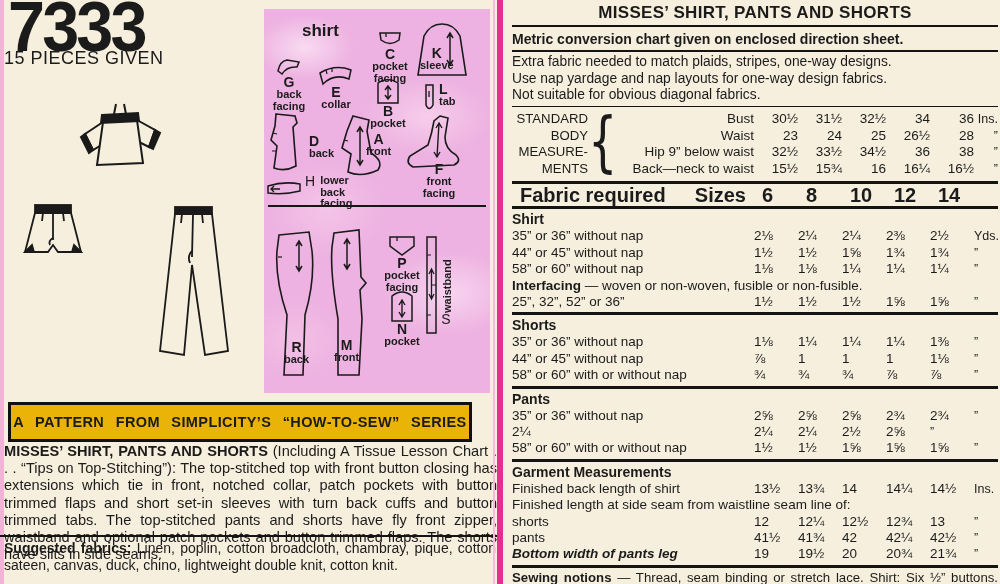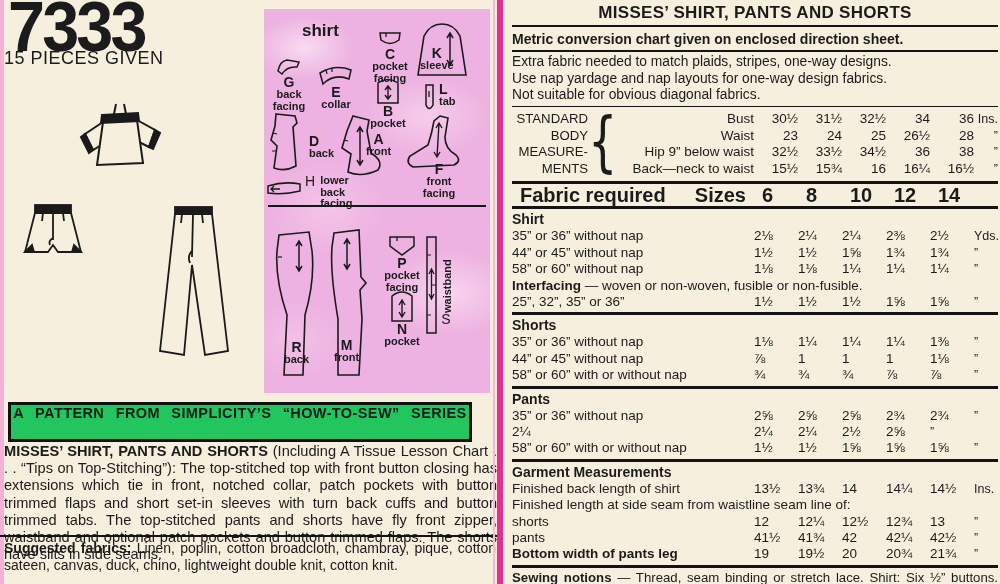--- a/index.html
+++ b/index.html
@@ -28,22 +28,22 @@
   .row-slot{display:flex;align-items:flex-start;}
   .row-slot .pp-lab{text-align:left;margin-left:3px;}
   .pp-over{position:absolute;text-align:center;font-weight:bold;font-size:11px;line-height:11.5px;}
   .h-lab{display:flex;align-items:flex-start;margin-left:3px;}
   .h-lab .pp-letter{margin-right:2px;}
   .h-name{width:40px;text-align:left;}
   .wb{writing-mode:vertical-rl;transform:rotate(180deg);font-size:11px;font-weight:bold;height:78px;margin-left:2px;}
   .s-col{display:flex;flex-direction:column;align-items:center;}
   
   .banner-box{left:8px;top:402px;width:458px;height:34px;border:3px solid #101010;
-      display:flex;align-items:flex-start;justify-content:center;font-size:14.5px;font-weight:bold;
-      letter-spacing:.4px;word-spacing:7px;background:#22c55e;}
+      display:flex;align-items:center;justify-content:center;font-size:14.5px;font-weight:bold;
+      letter-spacing:.4px;word-spacing:7px;background:#eab308;}
   .description{left:4px;top:443px;width:493px;font-size:14.6px;line-height:17.2px;text-align:justify;}
   .left-rule{left:0;top:535px;width:498px;height:2px;background:#141414;}
   .fabrics{left:4px;top:540px;width:492px;font-size:14px;line-height:17px;text-align:justify;}
   
   .sep-thin{left:493px;top:0;width:2px;height:584px;background:#f5bcd9;}
   .sep-thick{left:497px;top:0;width:6px;height:584px;background:#e62e90;}
   
   .rp{left:506px;top:0;width:494px;height:584px;box-sizing:border-box;padding:0 2px 0 6px;}
   .rp-title{text-align:center;font-size:17px;font-weight:bold;letter-spacing:.3px;padding-top:3px;}
   .rule{height:2px;background:#141414;margin:2px 0;}
@@ -52,21 +52,21 @@
   .metric{font-weight:bold;font-size:14px;padding:2px 0 1px;}
   .note{font-size:13.8px;line-height:16.6px;}
   .bm{display:flex;padding:2px 0;text-align:right;}
   .bm-left{width:76px;font-size:13.2px;line-height:16.4px;}
   .brace{width:16px;font-size:66px;line-height:62px;font-family:"DejaVu Sans",sans-serif;
          transform:scaleX(.7);transform-origin:left center;overflow:visible;}
   .bm-rows{flex:1;}
   .mrow{display:grid;grid-template-columns:242px repeat(5,44px) 1fr;font-size:13.5px;line-height:16.4px;}
   .bm-rows .mrow{grid-template-columns:150px repeat(5,44px) 1fr;}
   .lab.full{grid-column:1 / -1;}
-  .b{font-weight:bold;}
+  .b{font-weight:bold;font-style:italic;}
   .unit{font-size:12.5px;}
   .sec-h{font-weight:bold;font-size:14px;line-height:17px;}
   .sec-lead{font-size:13.5px;line-height:16.4px;}
   .frlab{display:flex;justify-content:space-between;padding-right:16px;}
   .fr .val{font-weight:bold;}
   .fr{padding:1px 8px;font-size:20px;}
   .notions{font-size:13.2px;line-height:15.8px;margin-top:2px;text-align:justify;}
 </style>
 </head>
 <body>
@@ -357,21 +357,21 @@
         <span class="lab">58” or 60” without nap</span>
         <span class="val">1⅛</span>
         <span class="val">1⅛</span>
         <span class="val">1¼</span>
         <span class="val">1¼</span>
         <span class="val">1¼</span>
         <span class="unit">”</span>
       </div>
       <div class="sec-lead"><b>Interfacing</b><span> — woven or non-woven, fusible or non-fusible.</span></div>
       <div class="mrow">
-        <span class="lab">25”, 32”, 35” or 36”</span>
+        <span class="lab">25”, 32”, 52” or 36”</span>
         <span class="val">1½</span>
         <span class="val">1½</span>
         <span class="val">1½</span>
         <span class="val">1⅝</span>
         <span class="val">1⅝</span>
         <span class="unit">”</span>
       </div>
       <div class="rule thick"></div>
       <div class="sec-h">Shorts</div>
       <div class="mrow">

